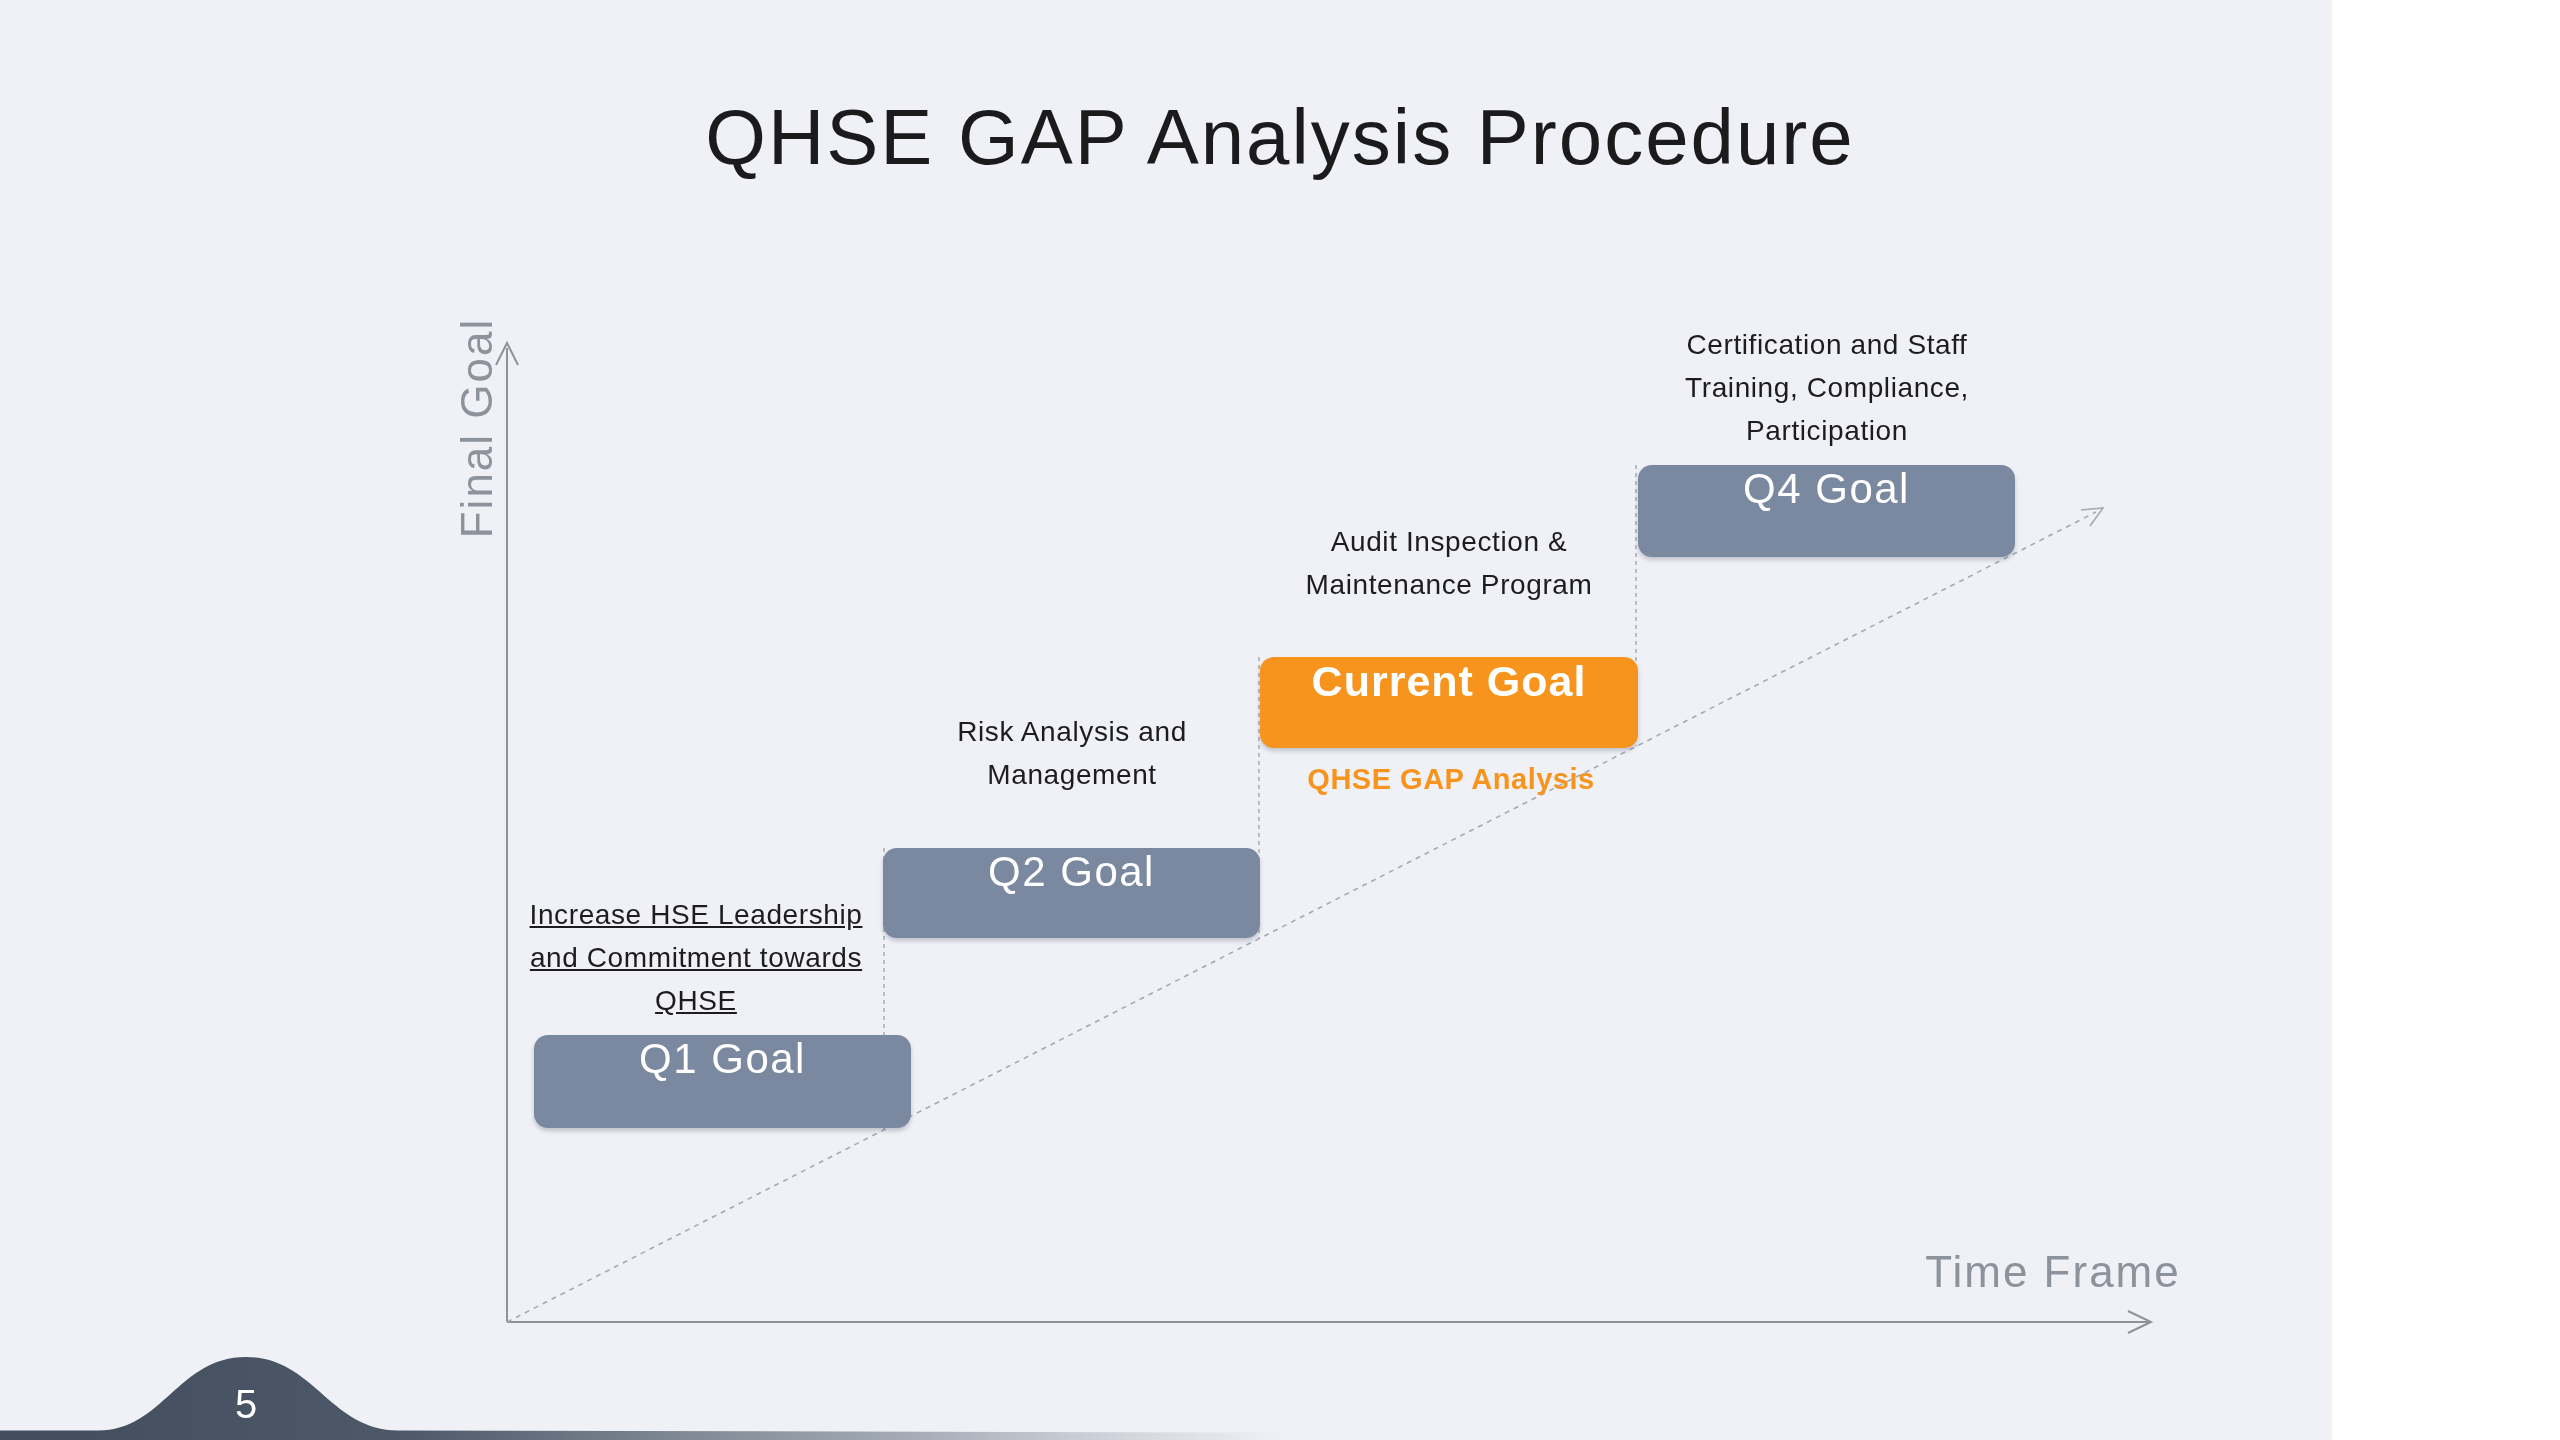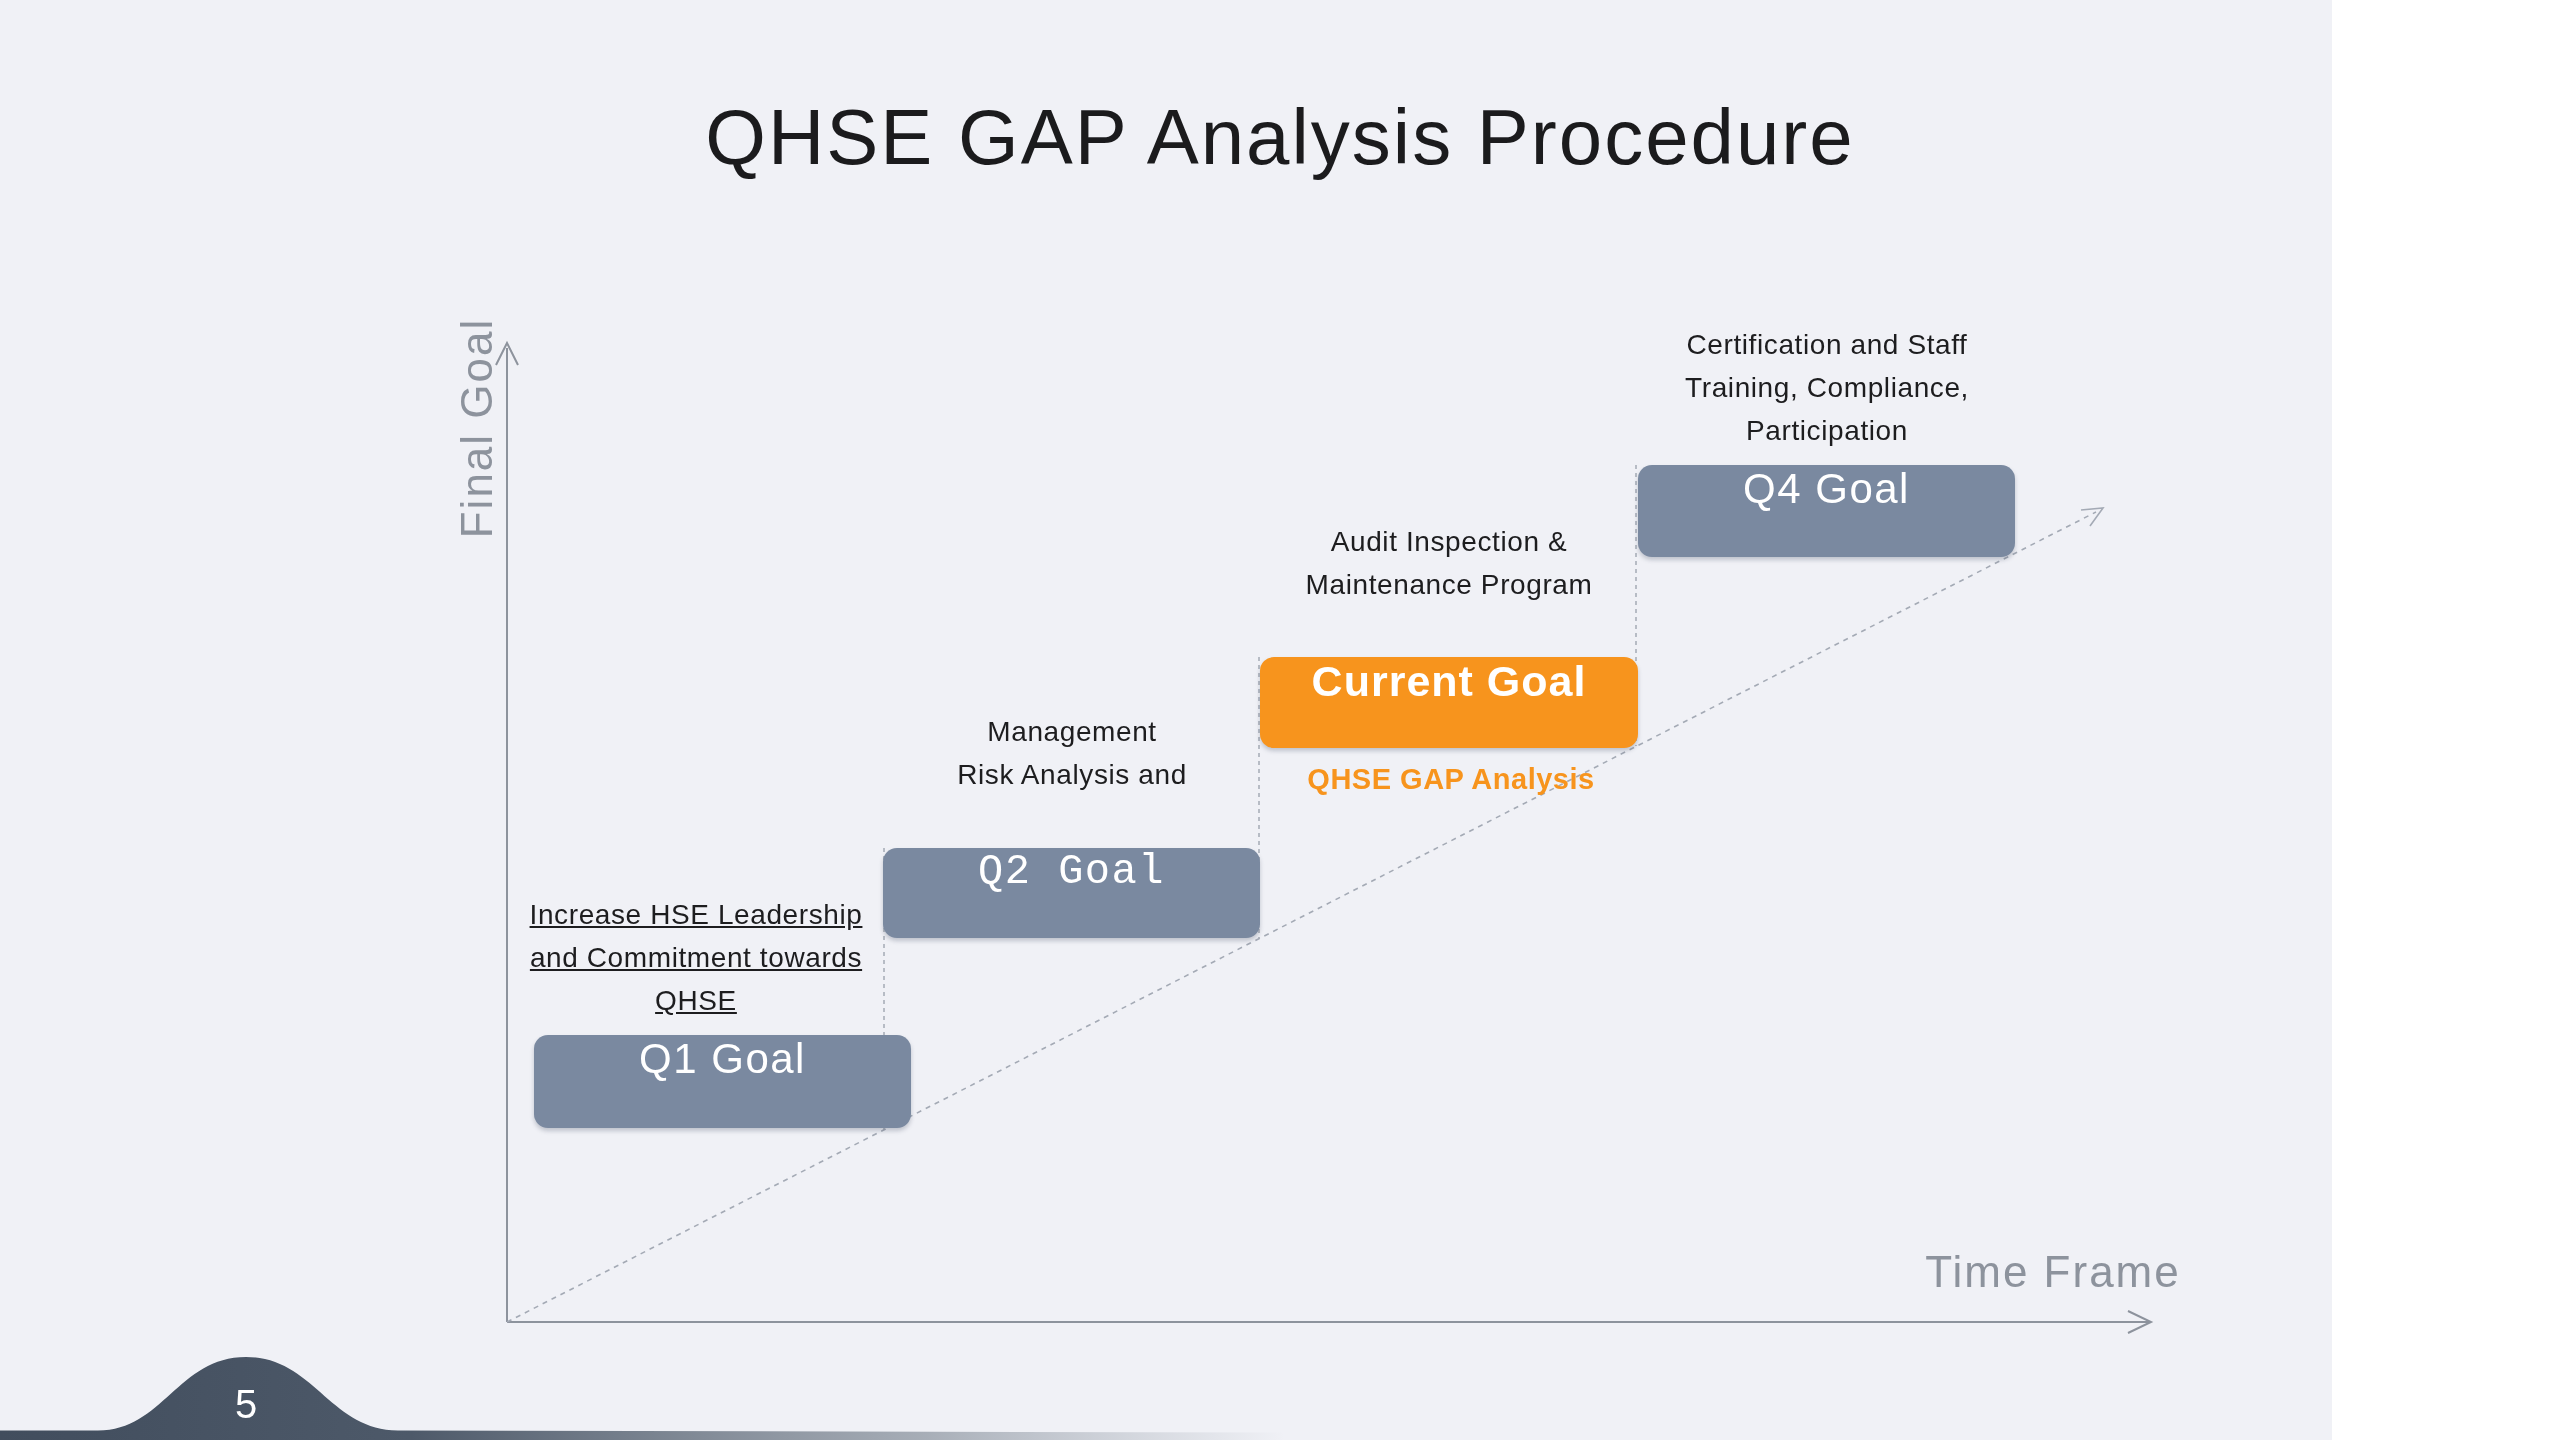--- a/index.html
+++ b/index.html
@@ -121,24 +121,24 @@
   <div class="goal-desc" style="left:476px;top:893px;text-decoration:underline;">
     <div>Increase HSE Leadership</div>
     <div>and Commitment towards</div>
     <div>QHSE</div>
   </div>
   <div class="goal-box" style="left:534px;top:1035px;width:377px;height:93px;">
     <span>Q1 Goal</span>
   </div>
 
   <div class="goal-desc" style="left:852px;top:710px;">
+    <div>Risk Analysis and</div>
     <div>Management</div>
-    <div>Risk Analysis and</div>
   </div>
-  <div class="goal-box" style="left:883px;top:848px;width:377px;height:90px;font-family:Liberation Mono, monospace;">
+  <div class="goal-box" style="left:883px;top:848px;width:377px;height:90px;">
     <span>Q2 Goal</span>
   </div>
 
   <div class="goal-desc" style="left:1229px;top:520px;">
     <div>Audit Inspection &amp;</div>
     <div>Maintenance Program</div>
   </div>
   <div class="goal-box current" style="left:1260px;top:657px;width:378px;height:91px;">
     <span>Current Goal</span>
   </div>

